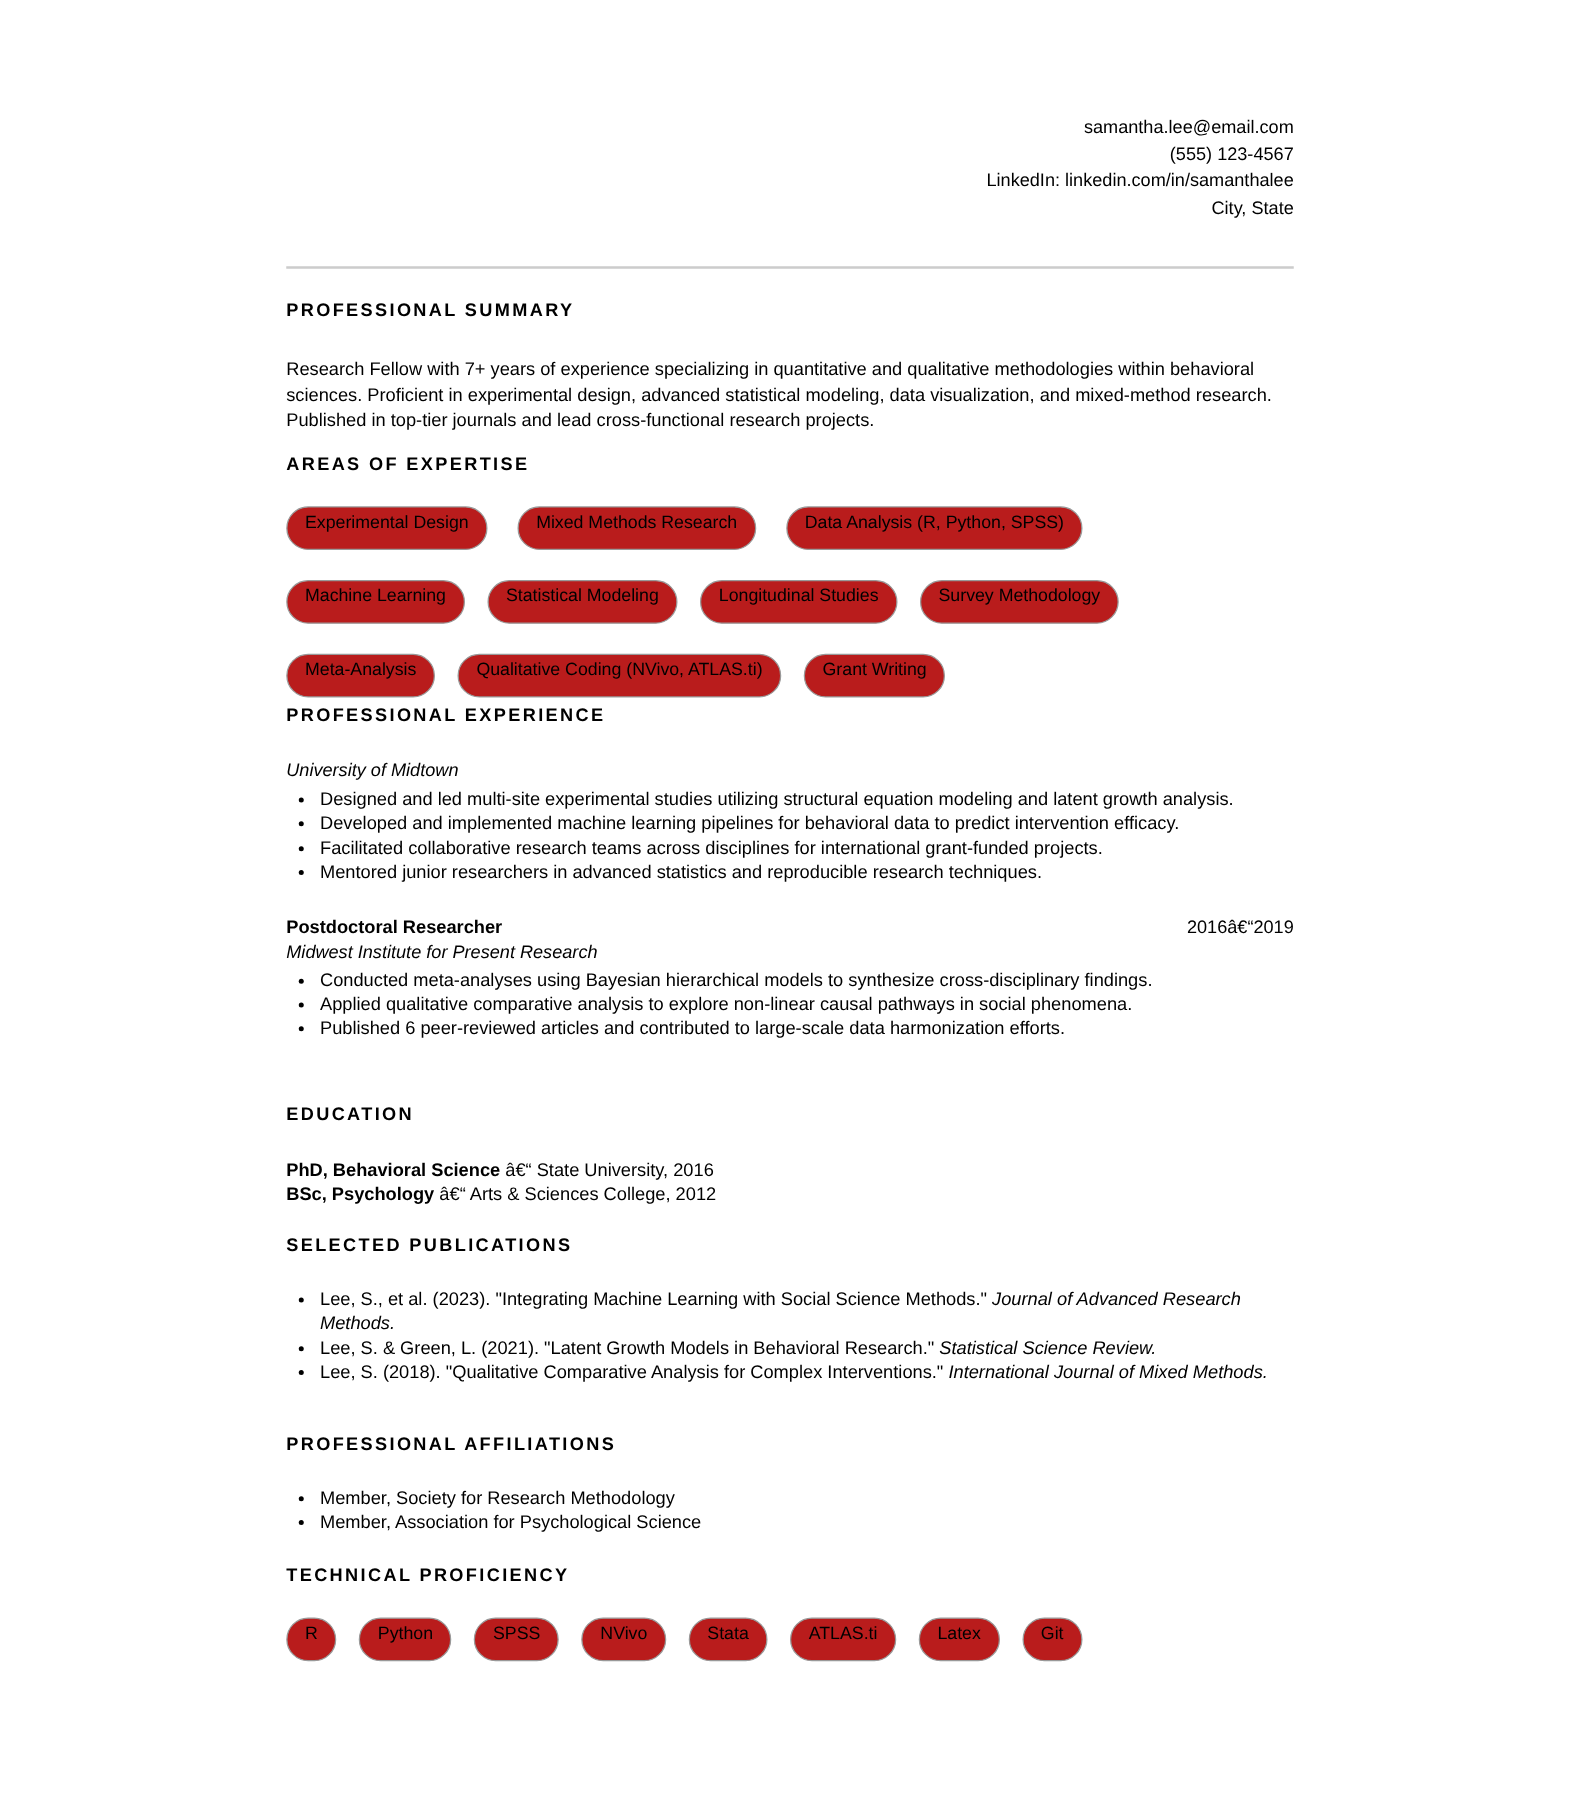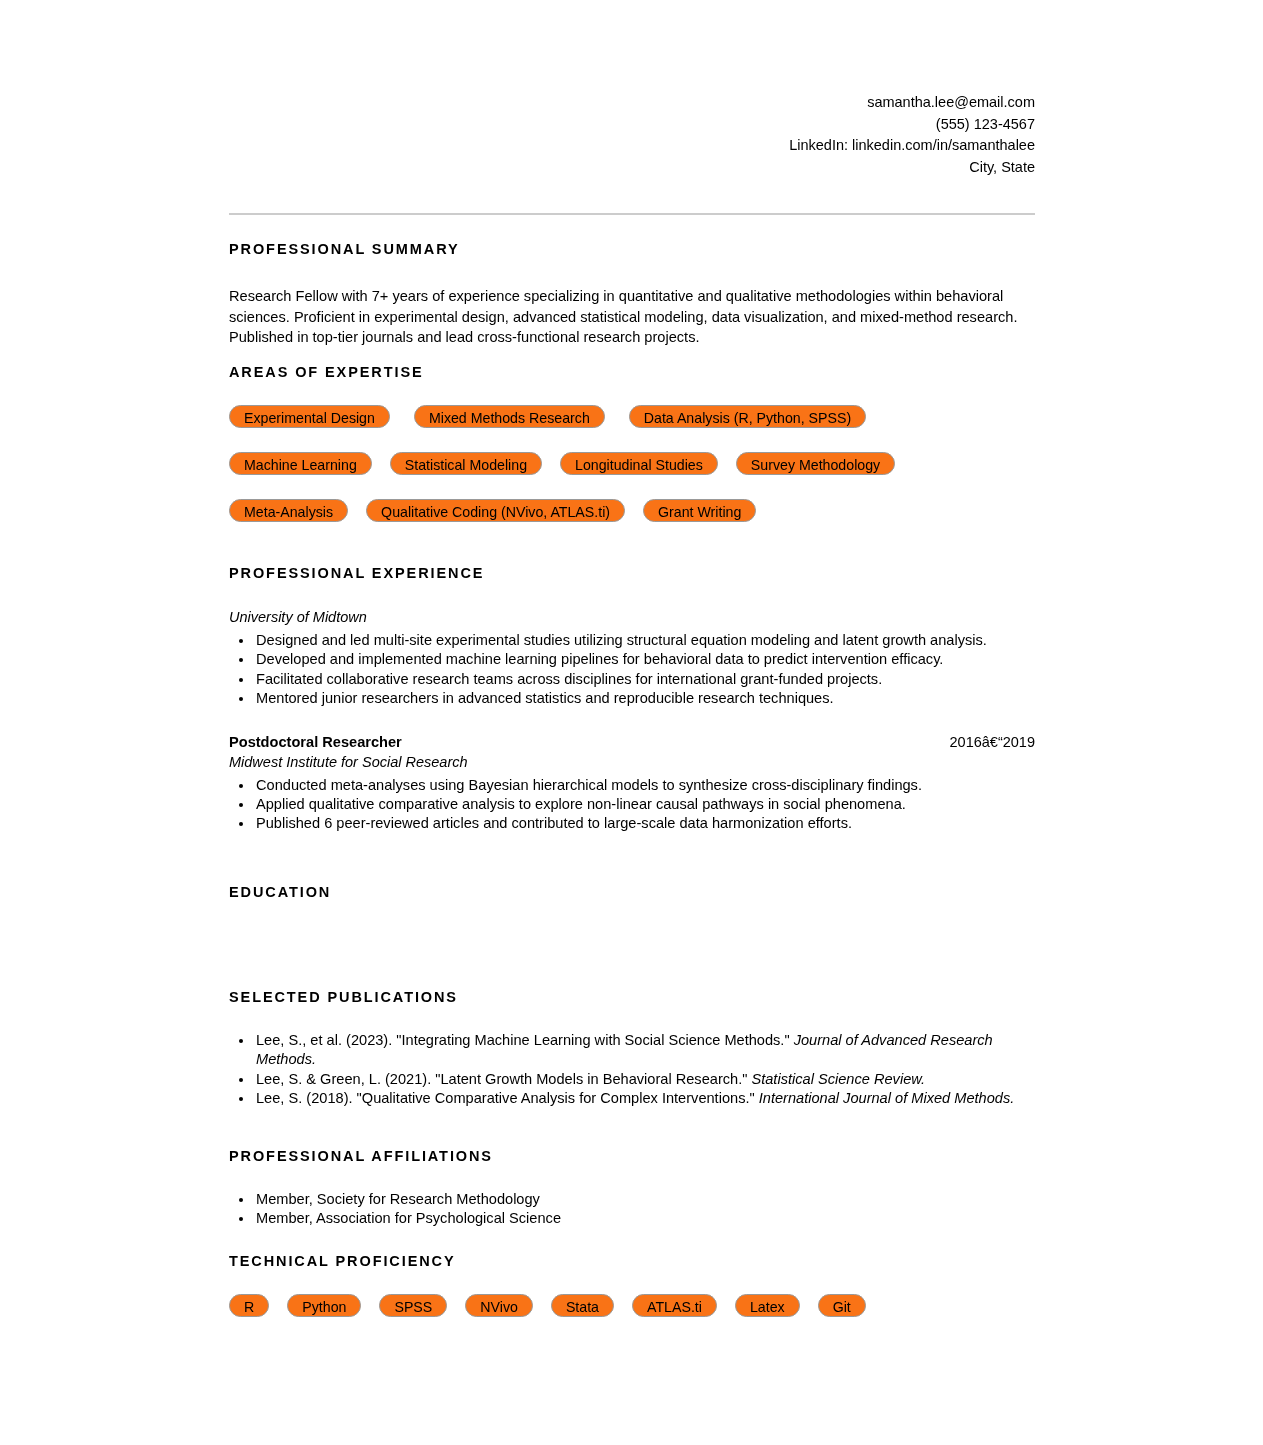--- a/index.html
+++ b/index.html
@@ -80,25 +80,25 @@
   
   .pill-row {
     display: flex;
     flex-wrap: nowrap;
     align-items: center;
   }
   .pill {
     display: inline-block;
     border: 1px solid #999999;
     border-radius: 999px;
-    padding: 4px 14px 0 14px;
+    padding: 4px 14px 12px 14px;
     font-size: 14.2px;
     line-height: 17px;
     color: #000;
-    background: #f97316;
+    background: #b91c1c;
     white-space: nowrap;
     margin-right: 24px;
   }
   .pill.tight { margin-right: 18px; }
 
   
   .job-head {
     position: relative;
     font-size: 14.6px;
     line-height: 19px;
@@ -228,31 +228,39 @@
           <li>Facilitated collaborative research teams across disciplines for international grant-funded projects.</li>
           <li>Mentored junior researchers in advanced statistics and reproducible research techniques.</li>
         </ul>
       </div>
 
       <div style="margin-top:24px;">
         <div class="job-head">
           <span class="job-title">Postdoctoral Researcher</span>
           <span class="job-dates">2016â€“2019</span>
         </div>
-        <div class="job-org">Midwest Institute for Social Research</div>
+        <div class="job-org">Midwest Institute for Present Research</div>
         <ul class="bullets">
           <li>Conducted meta-analyses using Bayesian hierarchical models to synthesize cross-disciplinary findings.</li>
           <li>Applied qualitative comparative analysis to explore non-linear causal pathways in social phenomena.</li>
           <li>Published 6 peer-reviewed articles and contributed to large-scale data harmonization efforts.</li>
         </ul>
       </div>
     </div>
 
     <div class="abs" style="top:884px;width:806px;">
       <div class="sec-title">EDUCATION</div>
+      <div style="margin-top:28px;">
+        <div class="edu-line">
+          <b>PhD, Behavioral Science</b><span> â€“ State University, 2016</span>
+        </div>
+        <div class="edu-line">
+          <b>BSc, Psychology</b><span> â€“ Arts &amp; Sciences College, 2012</span>
+        </div>
+      </div>
     </div>
 
     <div class="abs" style="top:989px;width:806px;">
       <div class="sec-title">SELECTED PUBLICATIONS</div>
       <ul class="pubs" style="margin-top:26px;">
         <li><span>Lee, S., et al. (2023). "Integrating Machine Learning with Social Science Methods." </span><i>Journal of Advanced Research Methods.</i></li>
         <li><span>Lee, S. &amp; Green, L. (2021). "Latent Growth Models in Behavioral Research." </span><i>Statistical Science Review.</i></li>
         <li><span>Lee, S. (2018). "Qualitative Comparative Analysis for Complex Interventions." </span><i>International Journal of Mixed Methods.</i></li>
       </ul>
     </div>

